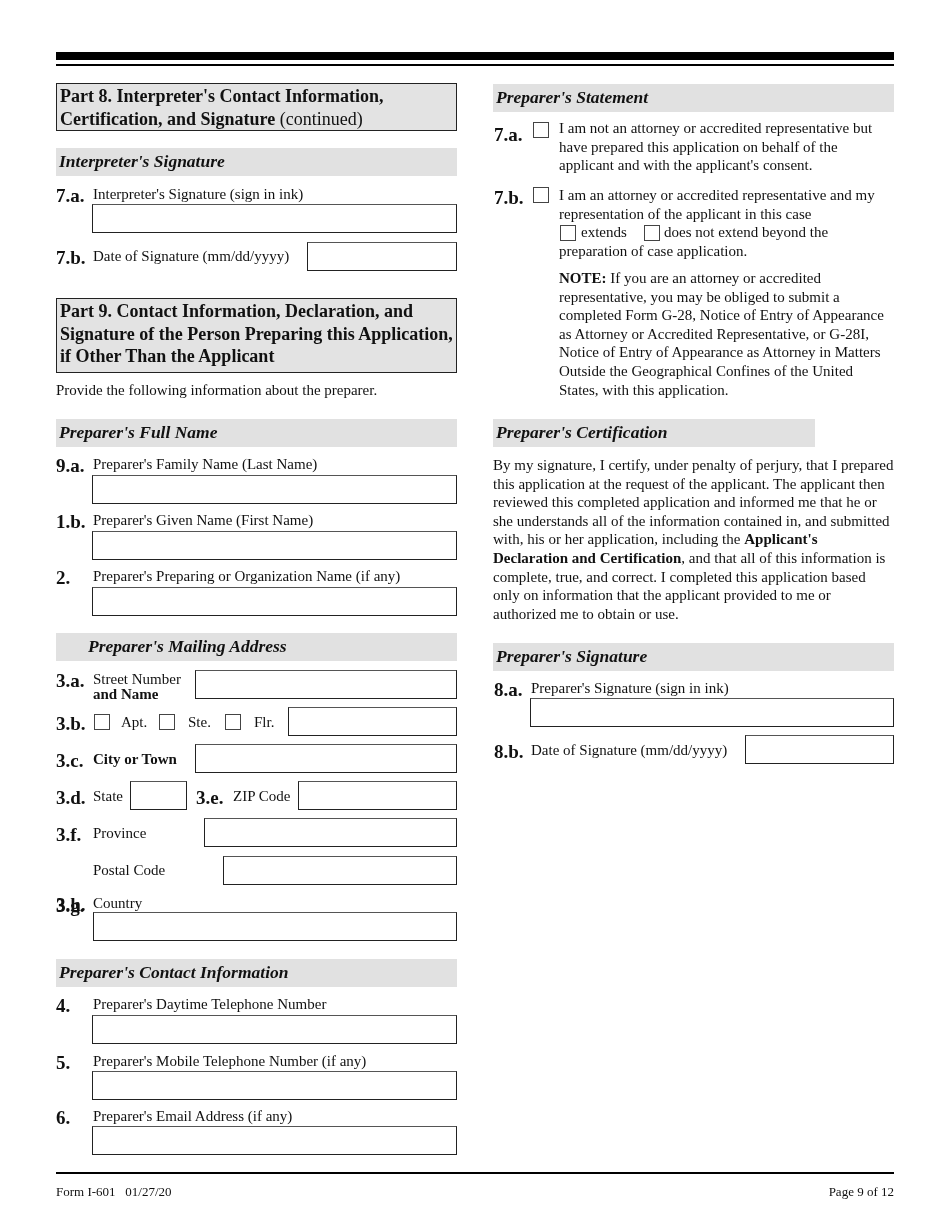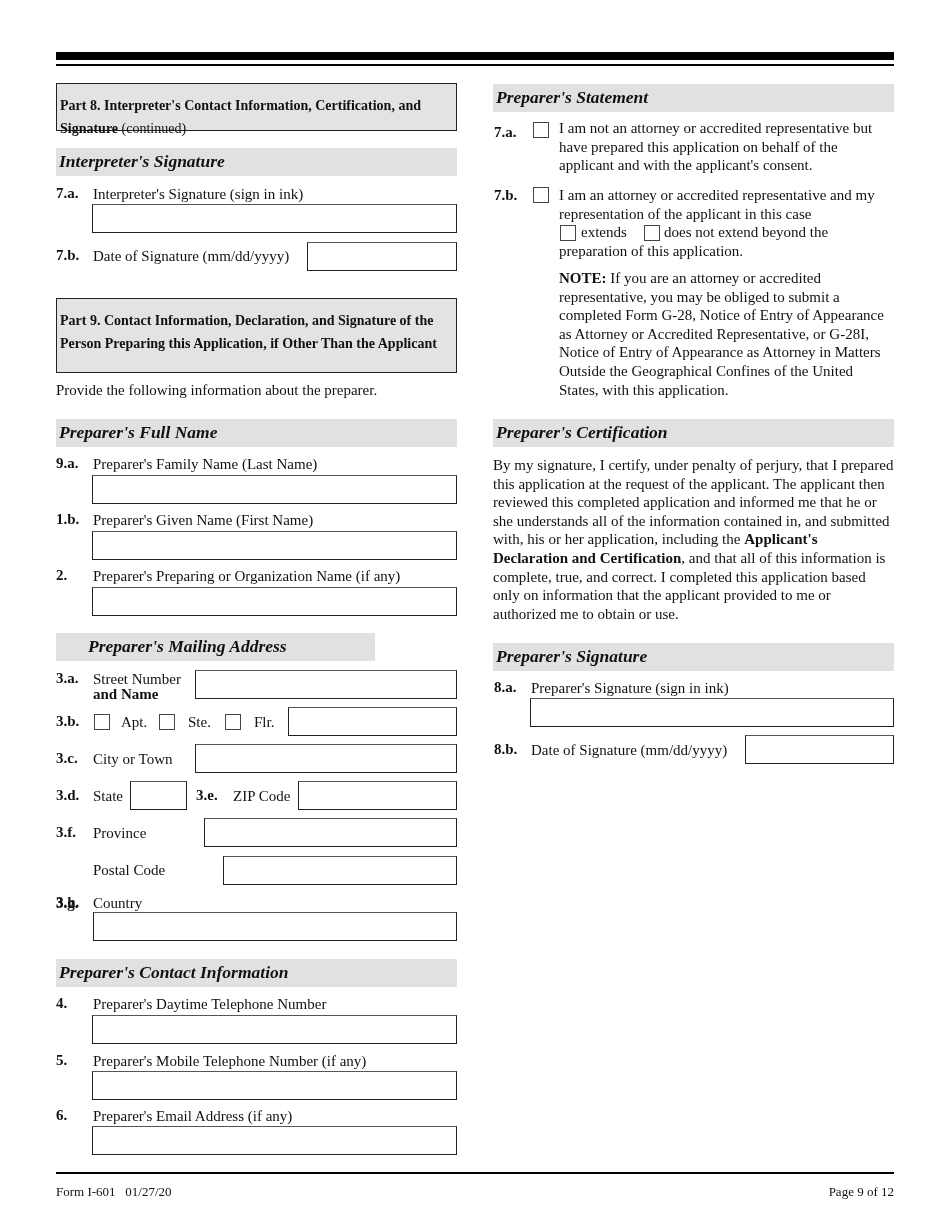--- a/index.html
+++ b/index.html
@@ -1,23 +1,23 @@
 <!DOCTYPE html>
 <html><head>
 <meta charset="utf-8">
 <style>
   * { box-sizing: border-box; margin: 0; padding: 0; }
   html, body { width: 950px; height: 1230px; background: #ffffff; }
   body { position: relative; font-family: "Liberation Serif", serif; color: #111; font-size: 15px; }
   .rule-thick { position: absolute; left: 56px; width: 838px; top: 52px; height: 8px; background: #000; }
   .rule-thin { position: absolute; left: 56px; width: 838px; top: 64px; height: 2px; background: #000; }
-  .part-box { position: absolute; background: #e3e3e3; border: 1.5px solid #222; font-weight: bold; font-size: 14px; line-height: 22.5px; padding: 11px 3px; }
+  .part-box { position: absolute; background: #e3e3e3; border: 1.5px solid #222; font-weight: bold; font-size: 18px; line-height: 22.5px; padding: 1px 3px; }
   .part-box .normal { font-weight: normal; }
   .sec { position: absolute; background: #e1e1e1; font-weight: bold; font-style: italic; font-size: 17.5px; line-height: 26px; padding-left: 3px; height: 28px; }
-  .num { position: absolute; font-weight: bold; font-size: 15px; }
+  .num { position: absolute; font-weight: bold; font-size: 19px; }
   .lbl { position: absolute; font-size: 15px; line-height: 16px; }
   .field { position: absolute; border: 1.5px solid #222; border-top-color: #555; background: #fff; }
   .cb { position: absolute; width: 16px; height: 16px; border: 1px solid #444; background: #fff; }
   .para { position: absolute; font-size: 15px; line-height: 18.6px; }
   .footer-rule { position: absolute; left: 56px; width: 838px; top: 1172px; height: 1.5px; background: #000; }
   .footer-text { position: absolute; font-size: 13px; }
 </style>
 </head>
 <body>
 
@@ -45,37 +45,37 @@
 <div class="num" style="left:56px; top:455px;">9.a.</div>
 <div class="lbl" style="left:93px; top:456px;">Preparer's Family Name (Last Name)</div>
 <div class="field" style="left:92px; top:475px; width:365px; height:29px;"></div>
 <div class="num" style="left:56px; top:511px;">1.b.</div>
 <div class="lbl" style="left:93px; top:512px;">Preparer's Given Name (First Name)</div>
 <div class="field" style="left:92px; top:531px; width:365px; height:29px;"></div>
 <div class="num" style="left:56px; top:567px;">2.</div>
 <div class="lbl" style="left:93px; top:568px;">Preparer's Preparing or Organization Name (if any)</div>
 <div class="field" style="left:92px; top:587px; width:365px; height:29px;"></div>
 
-<div class="sec" style="left:56px; top:633px; width:319px;padding-left:32px;">Preparer's Mailing Address</div>
+<div class="sec" style="left:56px; top:633px; width:401px;padding-left:32px;">Preparer's Mailing Address</div>
 <div class="num" style="left:56px; top:670px;">3.a.</div>
 <div class="lbl" style="left:93px; top:671px;">Street Number</div>
 <div class="lbl" style="left:93px; top:686px;font-weight:bold;">and Name</div>
 <div class="field" style="left:195px; top:670px; width:262px; height:29px;"></div>
 
 <div class="num" style="left:56px; top:713px;">3.b.</div>
 <div class="cb" style="left:94px; top:714px;"></div>
 <div class="lbl" style="left:121px; top:714px;">Apt.</div>
 <div class="cb" style="left:159px; top:714px;"></div>
 <div class="lbl" style="left:188px; top:714px;">Ste.</div>
 <div class="cb" style="left:225px; top:714px;"></div>
 <div class="lbl" style="left:254px; top:714px;">Flr.</div>
 <div class="field" style="left:288px; top:707px; width:169px; height:29px;"></div>
 
 <div class="num" style="left:56px; top:750px;">3.c.</div>
-<div class="lbl" style="left:93px; top:751px;">City or Town</div>
+<div class="lbl" style="left:93px; top:751px;font-weight:bold;">City or Town</div>
 <div class="field" style="left:195px; top:744px; width:262px; height:29px;"></div>
 
 <div class="num" style="left:56px; top:787px;">3.d.</div>
 <div class="lbl" style="left:93px; top:788px;">State</div>
 <div class="field" style="left:130px; top:781px; width:57px; height:29px;"></div>
 <div class="num" style="left:196px; top:787px;">3.e.</div>
 <div class="lbl" style="left:233px; top:788px;">ZIP Code</div>
 <div class="field" style="left:298px; top:781px; width:159px; height:29px;"></div>
 
 <div class="num" style="left:56px; top:824px;">3.f.</div>
@@ -107,27 +107,27 @@
 <div class="para" style="left:559px; top:119px; width:335px;">I am not an attorney or accredited representative but have prepared this application on behalf of the applicant and with the applicant's consent.</div>
 
 <div class="num" style="left:494px; top:187px;">7.b.</div>
 <div class="cb" style="left:533px; top:187px;"></div>
 <div class="para" style="left:559px; top:186px; white-space:nowrap;">I am an attorney or accredited representative and my</div>
 <div class="para" style="left:559px; top:205px; white-space:nowrap;">representation of the applicant in this case</div>
 <div class="cb" style="left:560px; top:225px;"></div>
 <div class="para" style="left:581px; top:223px;">extends</div>
 <div class="cb" style="left:644px; top:225px;"></div>
 <div class="para" style="left:664px; top:223px; white-space:nowrap;">does not extend beyond the</div>
-<div class="para" style="left:559px; top:242px; white-space:nowrap;">preparation of this application.</div>
+<div class="para" style="left:559px; top:242px; white-space:nowrap;">preparation of case application.</div>
 
 <div class="para" style="left:559px; top:269px; width:335px;">
   <b>NOTE:</b><span>  If you are an attorney or accredited representative, you may be obliged to submit a completed Form G-28, Notice of Entry of Appearance as Attorney or Accredited Representative, or G-28I, Notice of Entry of Appearance as Attorney in Matters Outside the Geographical Confines of the United States, with this application.</span>
 </div>
 
-<div class="sec" style="left:493px; top:419px; width:401px;">Preparer's Certification</div>
+<div class="sec" style="left:493px; top:419px; width:322px;">Preparer's Certification</div>
 <div class="para" style="left:493px; top:456px; width:401px;">
   <span>By my signature, I certify, under penalty of perjury, that I prepared this application at the request of the applicant.  The applicant then reviewed this completed application and informed me that he or she understands all of the information contained in, and submitted with, his or her application, including the </span><b>Applicant's Declaration and Certification</b><span>, and that all of this information is complete, true, and correct.  I completed this application based only on information that the applicant provided to me or authorized me to obtain or use.</span>
 </div>
 
 <div class="sec" style="left:493px; top:643px; width:401px;">Preparer's Signature</div>
 <div class="num" style="left:494px; top:679px;">8.a.</div>
 <div class="lbl" style="left:531px; top:680px;">Preparer's Signature (sign in ink)</div>
 <div class="field" style="left:530px; top:698px; width:364px; height:29px;"></div>
 <div class="num" style="left:494px; top:741px;">8.b.</div>
 <div class="lbl" style="left:531px; top:742px;">Date of Signature (mm/dd/yyyy)</div>

